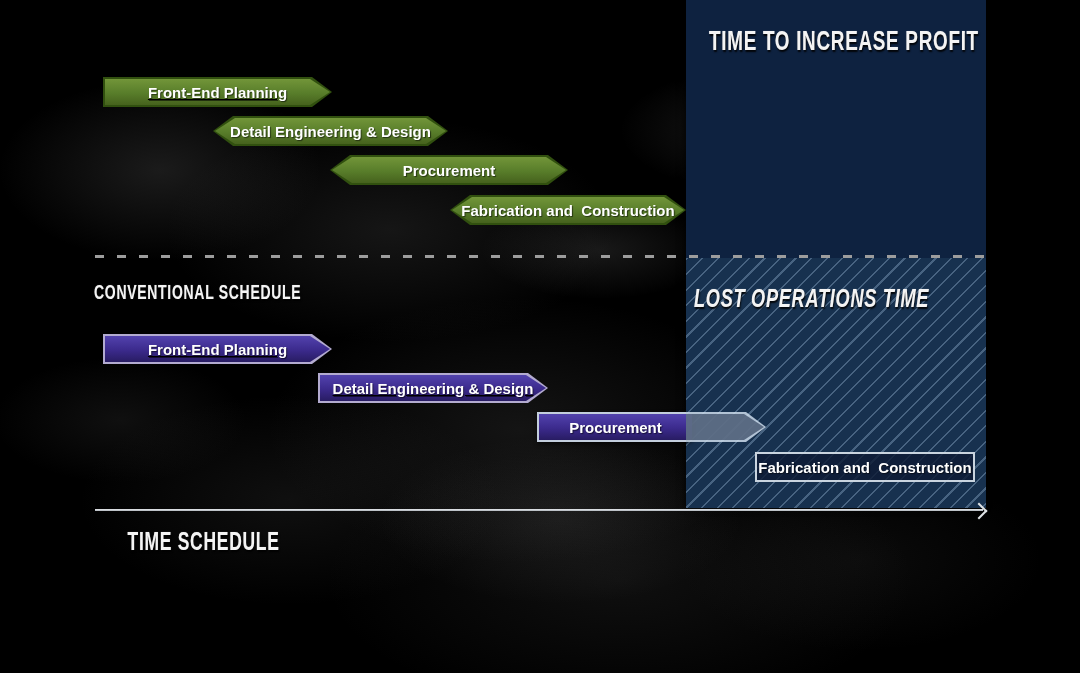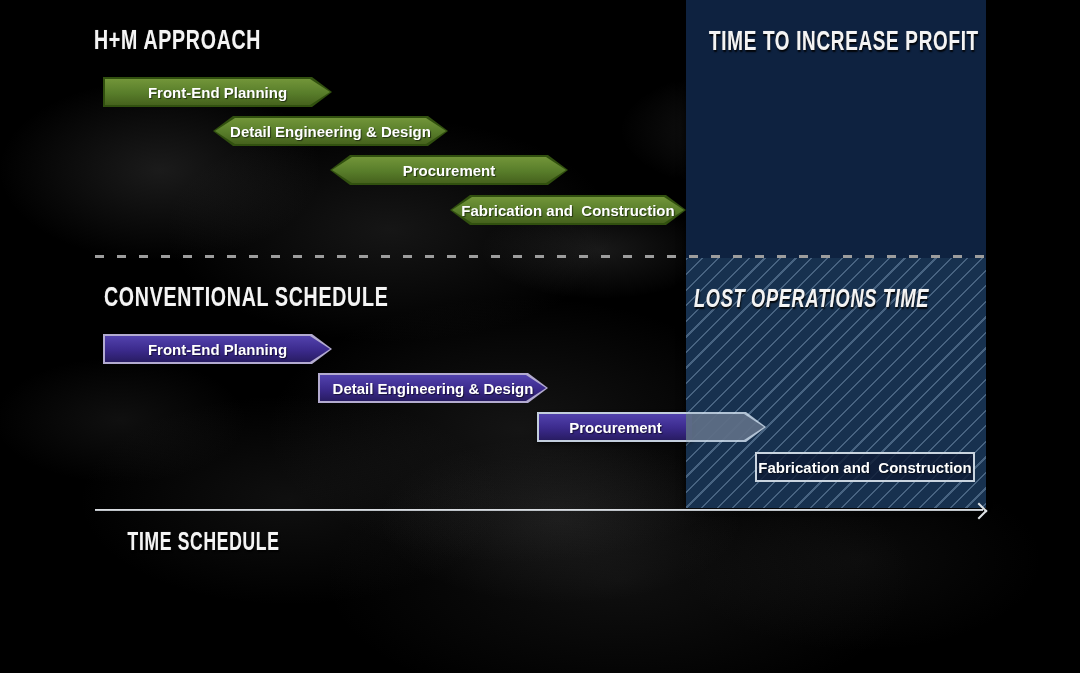--- a/index.html
+++ b/index.html
@@ -23,21 +23,21 @@
       radial-gradient(180px 90px  at 120px 420px, rgba(110,110,110,.14), transparent 70%);
   }
   
   .display{
     position:absolute;color:#f4f4f4;font-weight:700;white-space:nowrap;
     text-shadow:1px 2px 2px rgba(0,0,0,.9), 0 0 1px rgba(255,255,255,.55);
     letter-spacing:1px;z-index:6;
   }
   .display>span{display:inline-block;transform:scaleX(.70);transform-origin:left center;}
   .h-hm{left:94px;top:24px;font-size:28px;}
-  .h-conv{left:94px;top:281px;font-size:28px;margin-left:10px;}
+  .h-conv{left:94px;top:281px;font-size:20px;}
   .h-profit{left:709px;top:26px;font-size:27px;}
   .h-lost{left:694px;top:283px;font-size:26px;font-style:italic;}
   .h-axis{left:95px;top:527px;width:893px;font-size:25px;}
   .h-axis>span{transform-origin:center;}
 
   
   .panel{position:absolute;left:686px;top:0;width:300px;height:508px;z-index:1;
     box-shadow:-2px 0 6px rgba(0,0,0,.6);}
   .panel-top{position:absolute;left:0;top:0;width:100%;height:258px;background:#0e2240;}
   .panel-bottom{
@@ -48,21 +48,21 @@
   .divider{
     position:absolute;left:95px;top:255px;width:890px;height:3px;z-index:5;
     background:repeating-linear-gradient(90deg,#9d9d9d 0 9px, transparent 9px 22px);
   }
 
   
   .bar{position:absolute;height:30px;z-index:3;filter:drop-shadow(1px 2px 2px rgba(0,0,0,.65));}
   .bar-inner{position:absolute;inset:2px;display:flex;align-items:center;justify-content:center;}
   .bar-label{color:#fff;font-weight:700;font-size:15px;white-space:pre;
     text-shadow:1px 1px 1px rgba(0,0,0,.55);}
-  .pent,.pent .bar-inner{clip-path:polygon(0 0, calc(100% - 20px) 0, 100% 50%, calc(100% - 20px) 100%, 0 100%);}
+  .pent,.pent .bar-inner{clip-path:polygon(0 0, calc(100% - 20px) 0, 100% 50%, calc(100% - 20px) 100%, 0 100%);text-decoration:underline;}
   .hex,.hex .bar-inner{clip-path:polygon(20px 0, calc(100% - 20px) 0, 100% 50%, calc(100% - 20px) 100%, 20px 100%, 0 50%);}
   .green{background:#31500f;}
   .green .bar-inner{background:linear-gradient(#729539 0%, #587d2a 55%, #46621d 100%);}
   .purple{background:#b3abd0;}
   .purple .bar-inner{background:linear-gradient(#5242ad 0%, #3b2a8c 55%, #281c63 100%);}
   
   .ghost-solid{background:#c3cedd;}
   .ghost-solid .bar-inner{inset:2px -6px 2px 2px;background:linear-gradient(#5242ad 0%, #3b2a8c 55%, #281c63 100%);}
   .ghost{background:rgba(206,221,236,.85);}
   .ghost .bar-inner{inset:2px 2px 2px -6px;background:rgba(17,32,62,.55);}
@@ -93,21 +93,20 @@
 
   <div class="grunge"></div>
 
   <div class="panel">
     <div class="panel-top"></div>
     <div class="panel-bottom"></div>
   </div>
 
   <div class="divider"></div>
 
-  <div class="display h-hm"><span>H+M APPROACH</span></div>
   <div class="display h-conv"><span>CONVENTIONAL SCHEDULE</span></div>
   <div class="display h-profit"><span>TIME TO INCREASE PROFIT</span></div>
   <div class="display h-lost"><span>LOST OPERATIONS TIME</span></div>
 
   <div class="bar green pent g1">
     <div class="bar-inner">
         <span class="bar-label">Front-End Planning</span>
       </div>
   </div>
   <div class="bar green hex g2">

